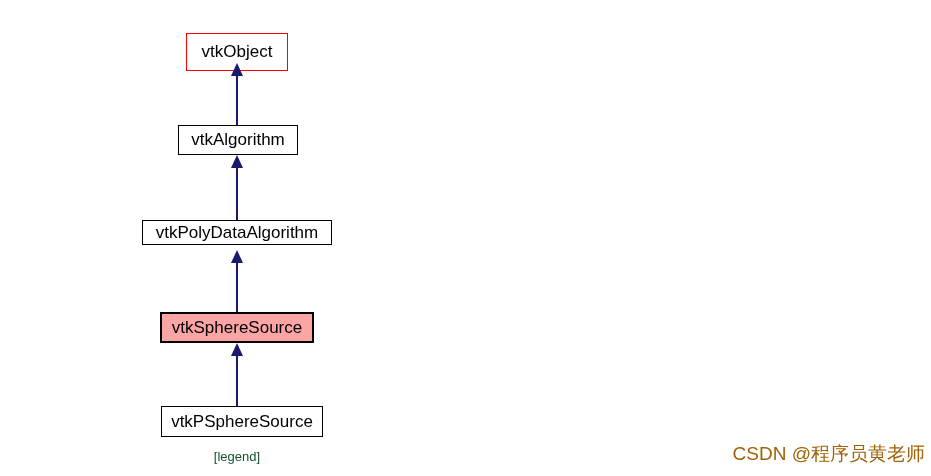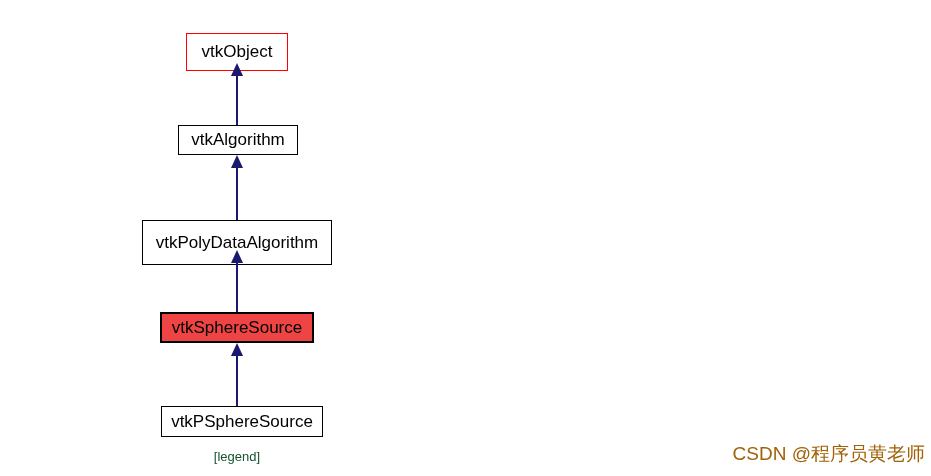--- a/index.html
+++ b/index.html
@@ -25,27 +25,27 @@
     border: 1.5px solid #000000;
     color: #000000;
     font-size: 17px;
     white-space: nowrap;
     cursor: pointer;
   }
   .node.red-border {
     border-color: #ff0000;
   }
   .node.current {
-    background: #ef4444;
+    background: #fca5a5;
     border-width: 2px;
     cursor: default;
   }
   .n0 { left: 186px; top: 33px;  width: 102px; height: 38px; }
   .n1 { left: 178px; top: 125px; width: 120px; height: 30px; }
-  .n2 { left: 142px; top: 220px; width: 190px; height: 45px; }
+  .n2 { left: 142px; top: 220px; width: 190px; height: 25px; }
   .n3 { left: 160px; top: 312px; width: 154px; height: 31px; }
   .n4 { left: 155px; top: 406px; width: 162px; height: 31px; margin-left: 6px; }
   .edge {
     position: absolute;
     left: 231px;
     width: 12px;
     display: flex;
     flex-direction: column;
     align-items: center;
   }

